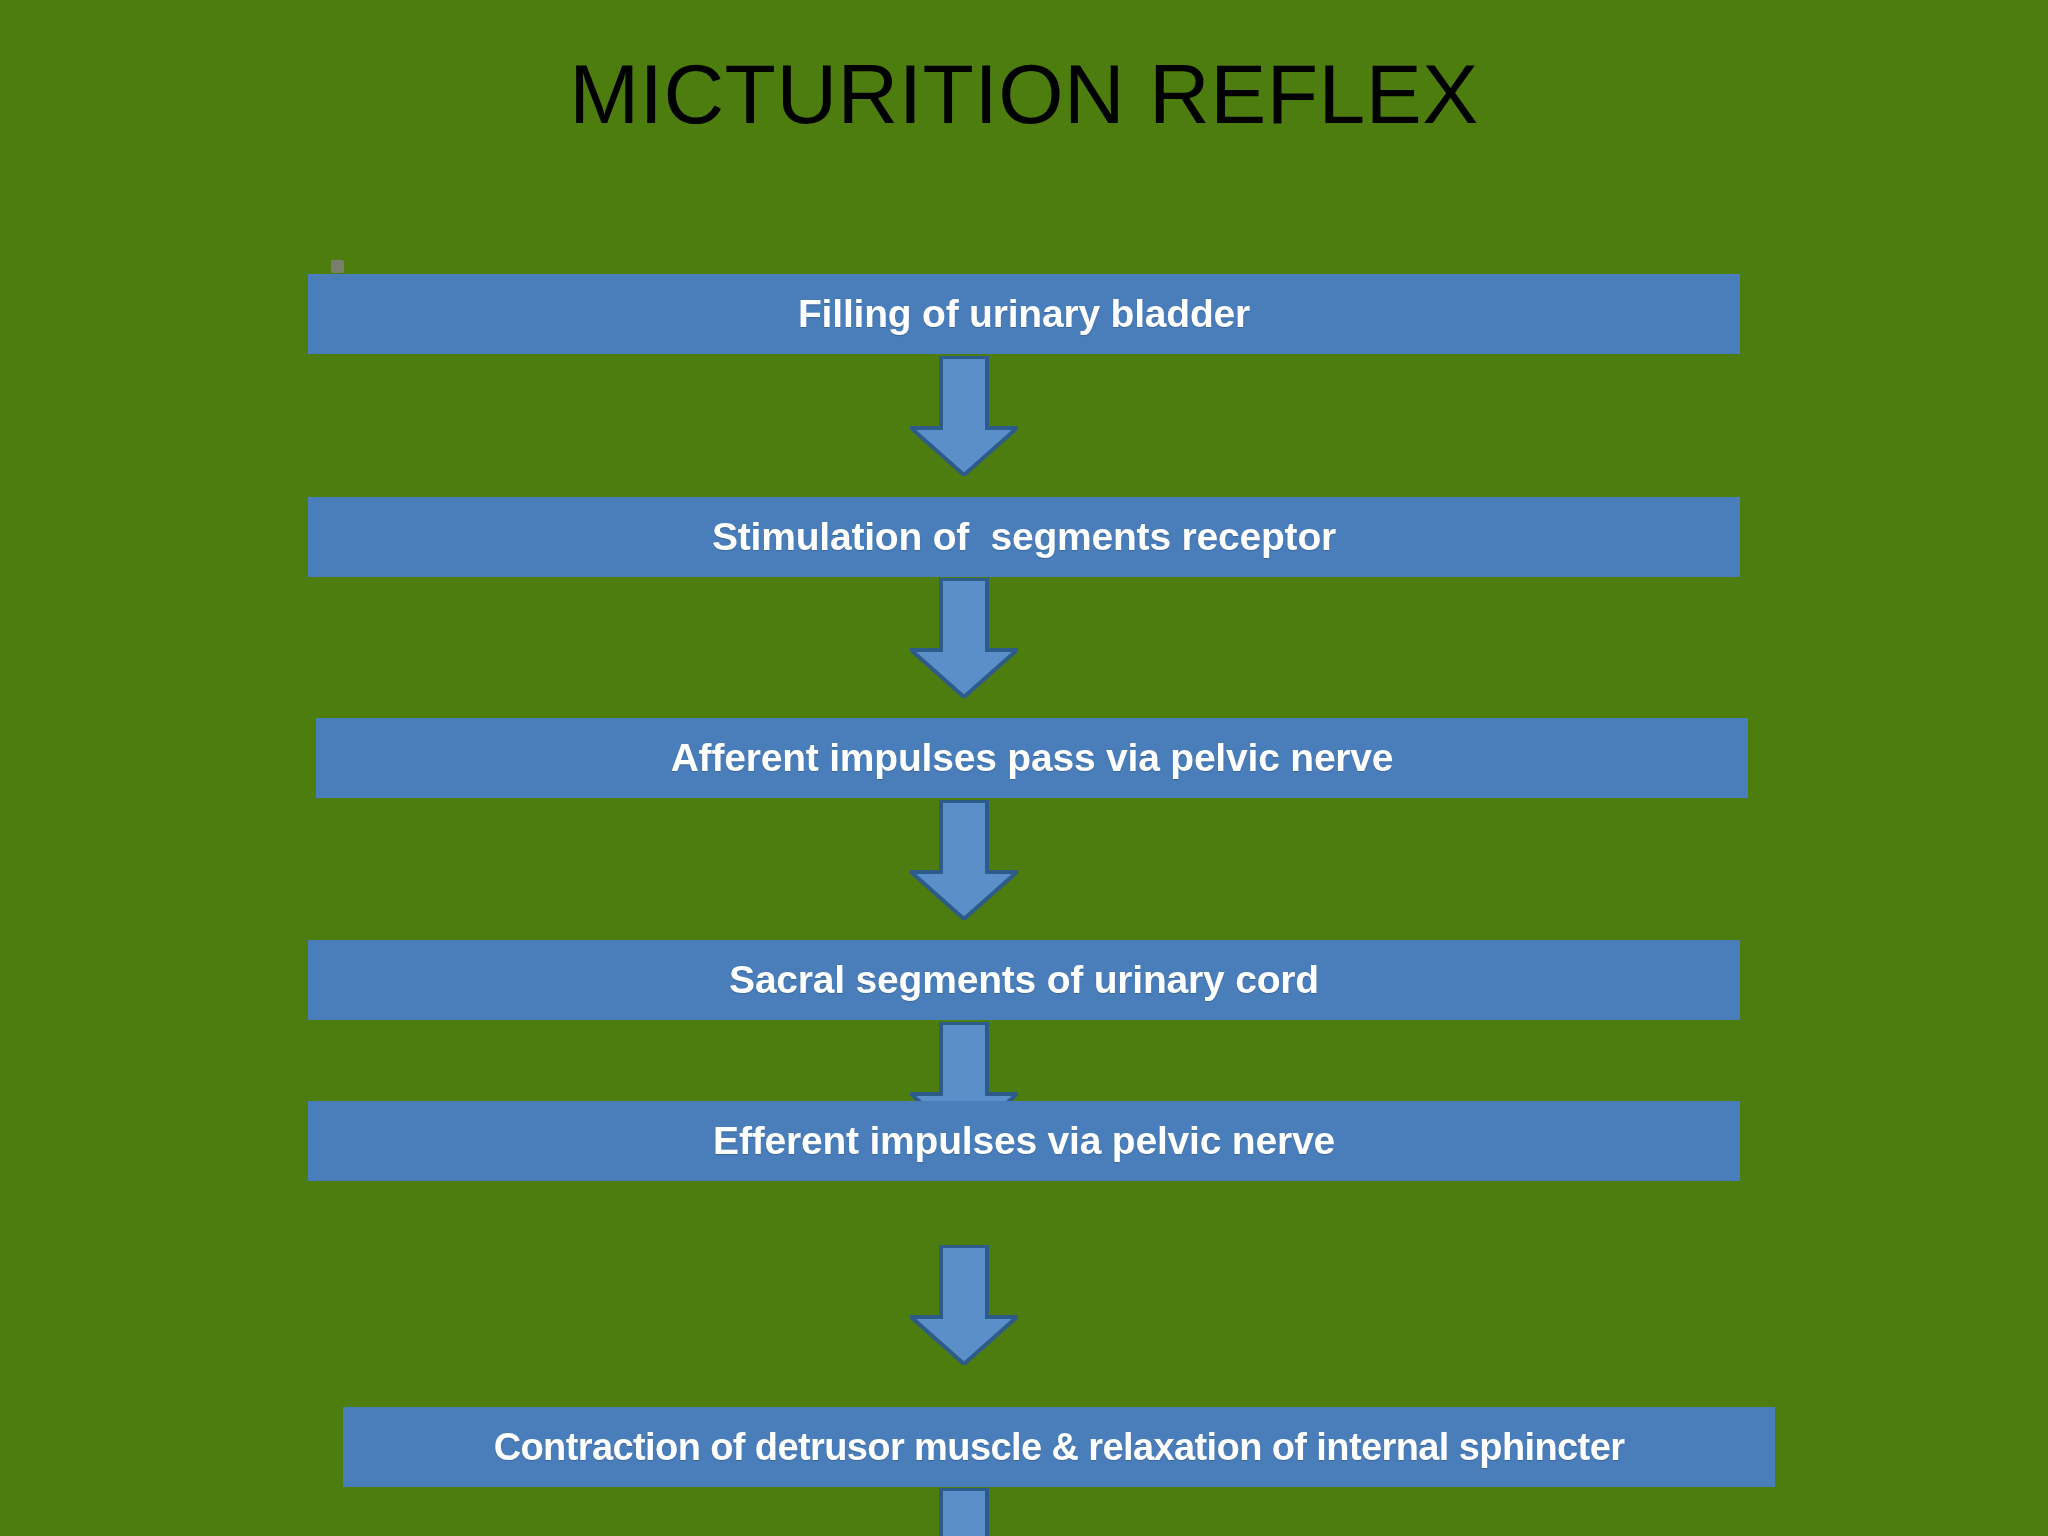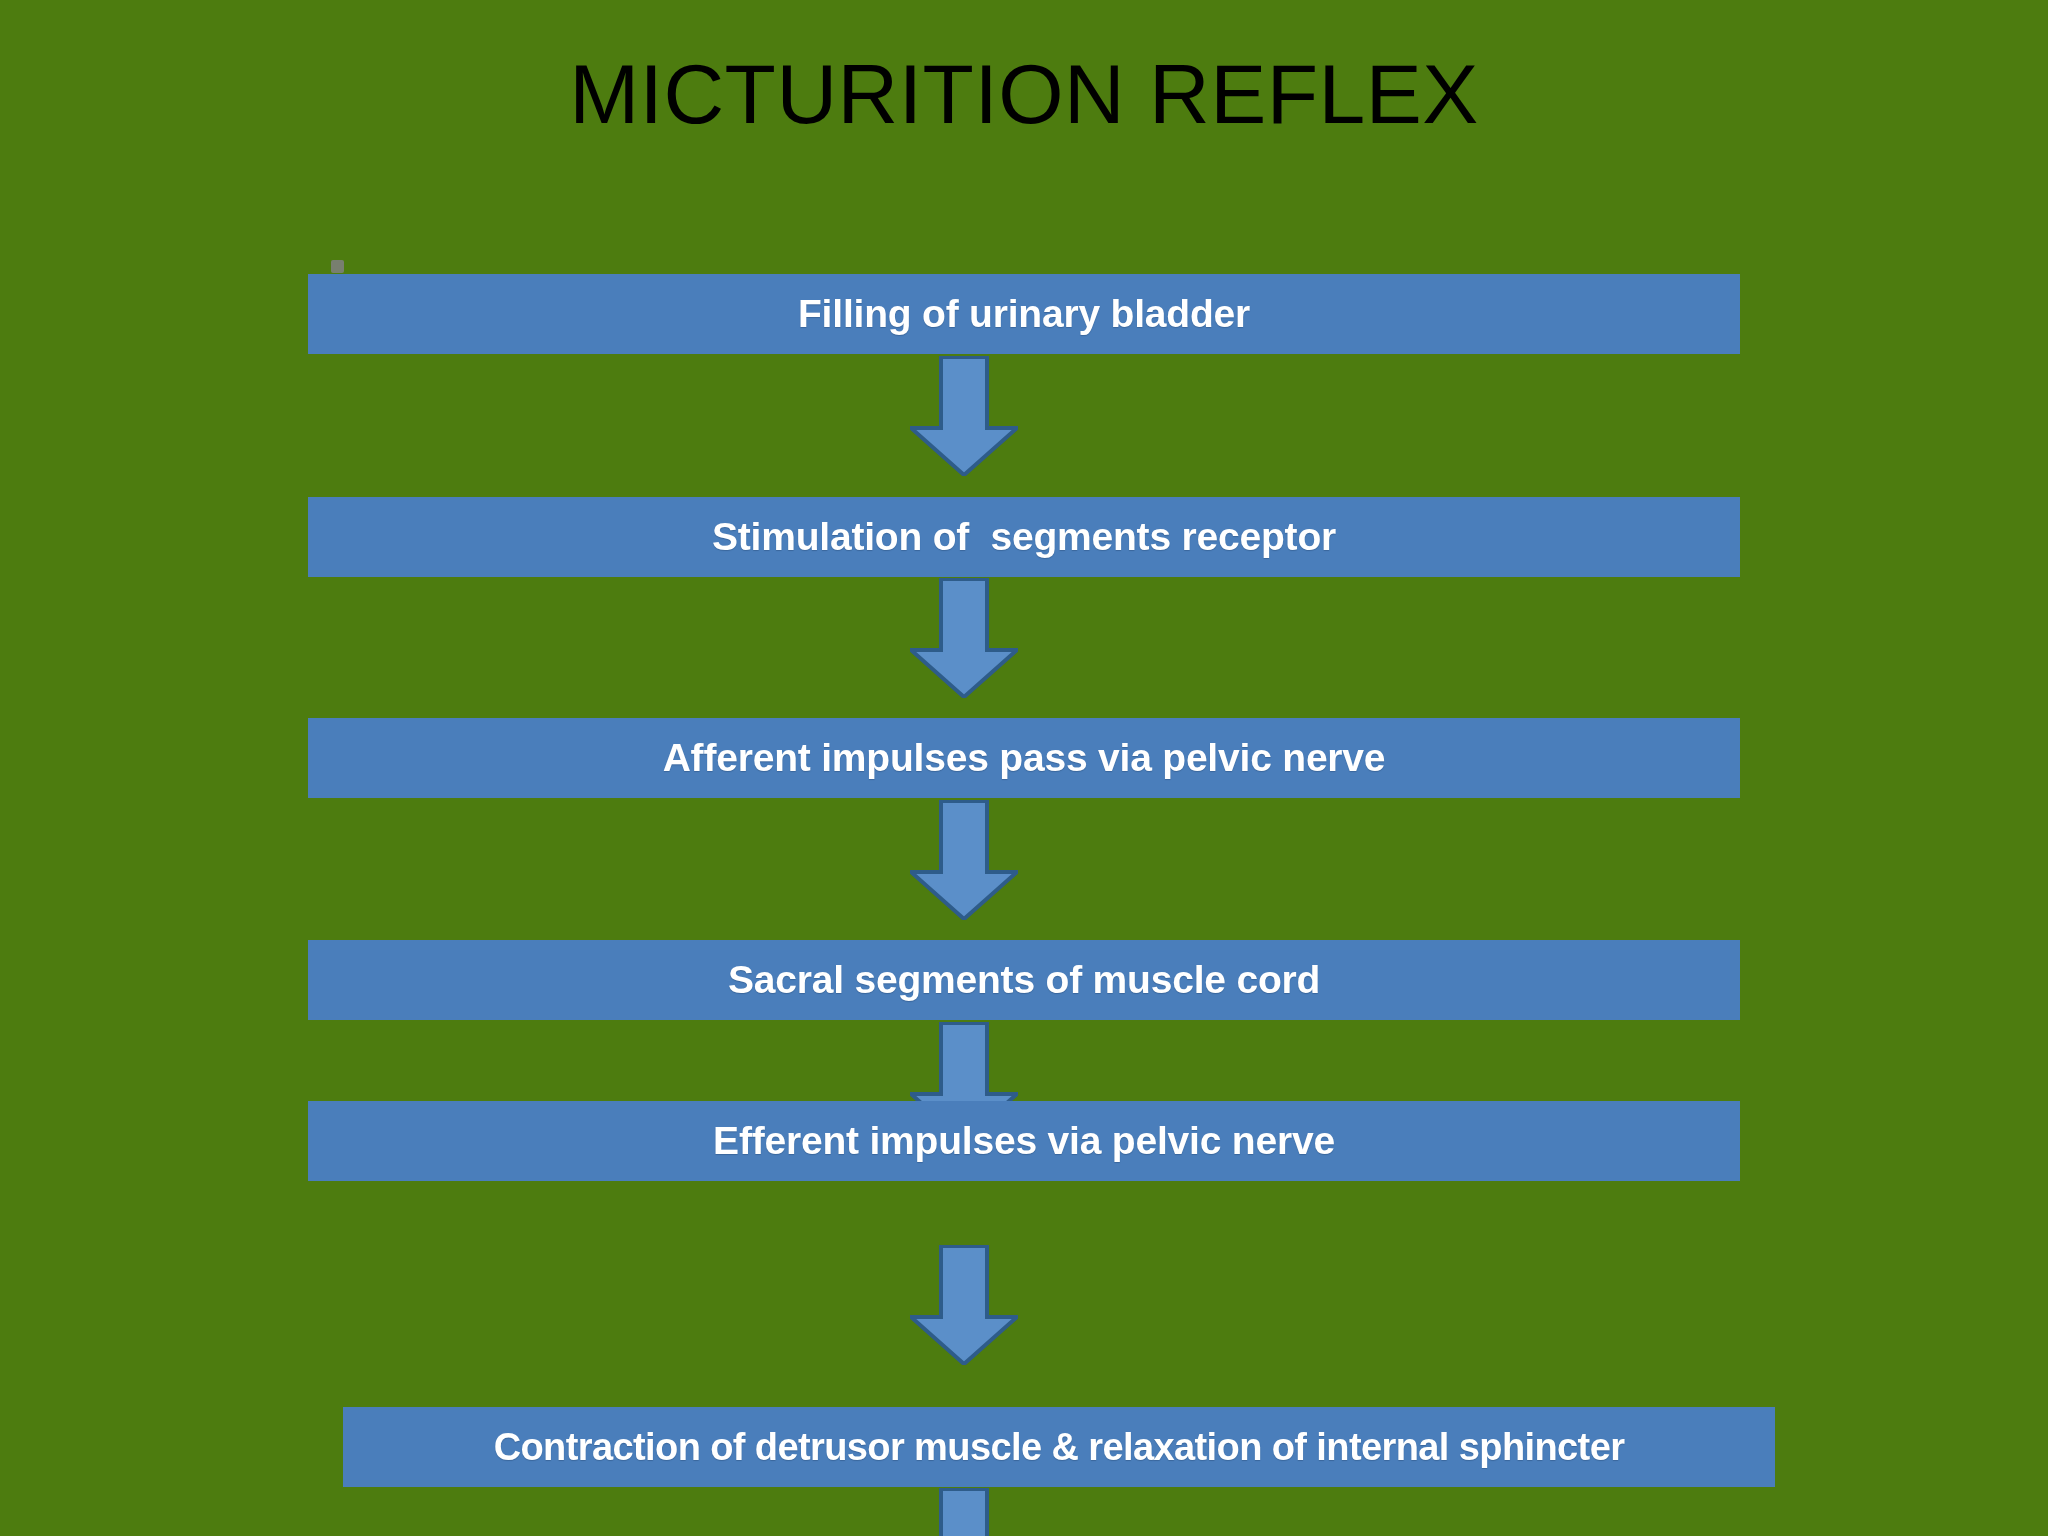--- a/index.html
+++ b/index.html
@@ -121,32 +121,32 @@
     <div class="flow-box" style="top:497px;">
       <span class="flow-box-label">Stimulation of  segments receptor</span>
     </div>
 
     <div class="flow-arrow" style="top:578px; height:120px;">
       <svg viewBox="0 0 108 120" preserveAspectRatio="none">
         <polygon points="31,1 77,1 77,72 107,72 54,119 1,72 31,72" fill="#5B8FC9" stroke="#2E5C8A" stroke-width="4" stroke-linejoin="miter"></polygon>
       </svg>
     </div>
 
-    <div class="flow-box" style="top:718px;">
+    <div class="flow-box" style="top:718px;margin-left:8px;">
       <span class="flow-box-label">Afferent impulses pass via pelvic nerve</span>
     </div>
 
     <div class="flow-arrow" style="top:800px; height:120px;">
       <svg viewBox="0 0 108 120" preserveAspectRatio="none">
         <polygon points="31,1 77,1 77,72 107,72 54,119 1,72 31,72" fill="#5B8FC9" stroke="#2E5C8A" stroke-width="4" stroke-linejoin="miter"></polygon>
       </svg>
     </div>
 
     <div class="flow-box" style="top:940px;">
-      <span class="flow-box-label">Sacral segments of muscle cord</span>
+      <span class="flow-box-label">Sacral segments of urinary cord</span>
     </div>
 
     <div class="flow-arrow" style="top:1022px; height:120px;">
       <svg viewBox="0 0 108 120" preserveAspectRatio="none">
         <polygon points="31,1 77,1 77,72 107,72 54,119 1,72 31,72" fill="#5B8FC9" stroke="#2E5C8A" stroke-width="4" stroke-linejoin="miter"></polygon>
       </svg>
     </div>
 
     <div class="flow-box" style="top:1101px;">
       <span class="flow-box-label">Efferent impulses via pelvic nerve</span>

